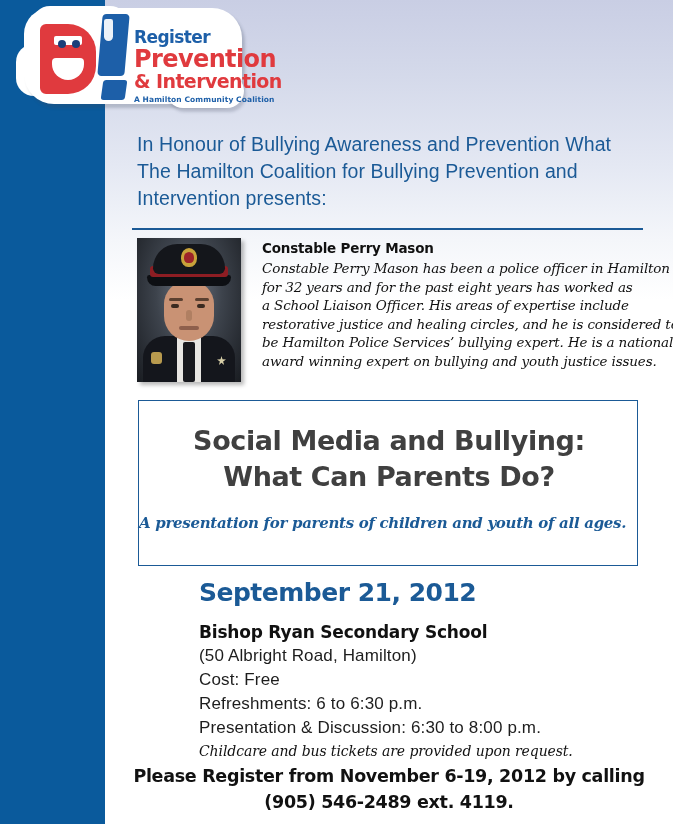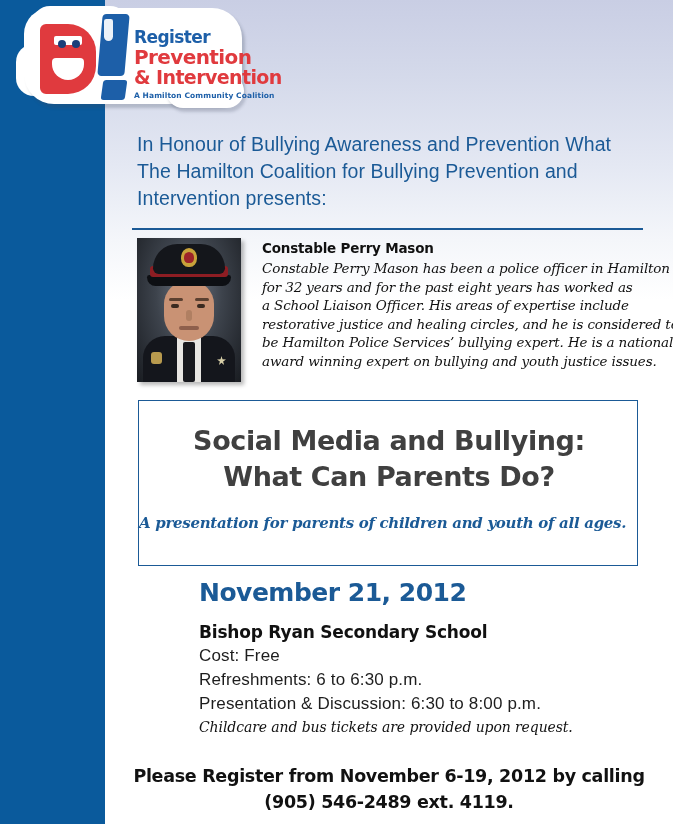--- a/index.html
+++ b/index.html
@@ -126,21 +126,21 @@
     width: 118px;
   }
   .wm-line {
     font-family: "DejaVu Sans", sans-serif;
     font-weight: bold;
     letter-spacing: -0.6px;
     line-height: 1.0;
     white-space: nowrap;
   }
   .wm1 { color: #1d5fa8; font-size: 17px; }
-  .wm2 { color: #e03a3e; font-size: 20px; margin-top: 1px; }
+  .wm2 { color: #e03a3e; font-size: 24px; margin-top: 1px; }
   .wm3 { color: #e03a3e; font-size: 19px; margin-top: 1px; }
   .wm-tag {
     color: #1d5fa8;
     font-family: "DejaVu Sans", sans-serif;
     font-weight: bold;
     font-size: 7.5px;
     letter-spacing: 0.1px;
     margin-top: 4px;
     white-space: nowrap;
   }
@@ -460,22 +460,23 @@
 
   <div class="title-box">
     <div class="title-main">
       <div>Social Media and Bullying:</div>
       <div>What Can Parents Do?</div>
     </div>
     <div class="title-sub">A presentation for parents of children and youth of all ages.</div>
   </div>
 
   <div class="details">
-    <div class="det-date">November 21, 2012</div>
+    <div class="det-date">September 21, 2012</div>
     <div class="det-venue">Bishop Ryan Secondary School</div>
+    <div class="det-line">(50 Albright Road, Hamilton)</div>
     <div class="det-line">Cost: Free</div>
     <div class="det-line">Refreshments: 6 to 6:30 p.m.</div>
     <div class="det-line">Presentation &amp; Discussion: 6:30 to 8:00 p.m.</div>
     <div class="det-note">Childcare and bus tickets are provided upon request.</div>
   </div>
 
   <div class="footer">
     <div>Please Register from November 6-19, 2012 by calling</div>
     <div>(905) 546-2489 ext. 4119.</div>
   </div>

